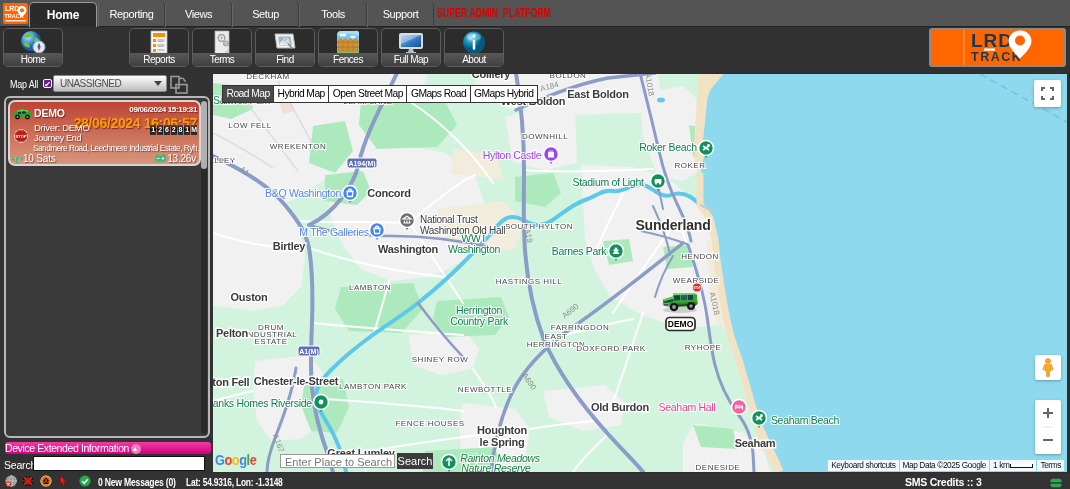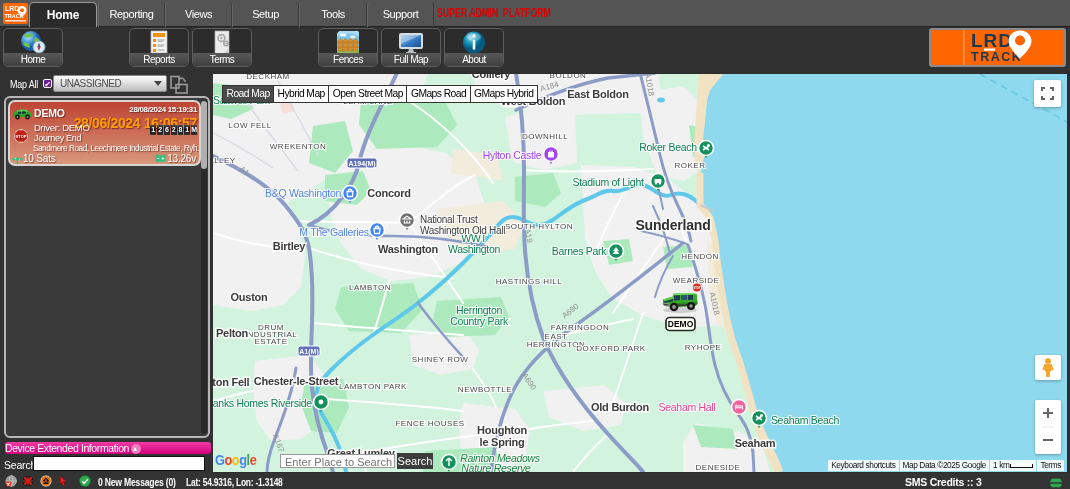--- a/index.html
+++ b/index.html
@@ -128,20 +128,30 @@
             <circle cx="14.5" cy="8" r="3.4"></circle>
             <circle cx="19" cy="13.5" r="2.2"></circle>
           </g>
         <g fill="#a8a8a8">
             <circle cx="14.5" cy="8" r="1.2"></circle>
             <circle cx="19" cy="13.5" r="0.9"></circle>
           </g>
       </svg>
         <div class="lbl">Terms</div>
       </div>
+    <div class="tbtn" style="left:255px">
+      <svg width="30" height="26" viewBox="0 0 30 26">
+        <path d="M5,4 L23,4 L25,18 L7,18 Z" fill="#f2f2f0" stroke="#b5b5b5" stroke-width="1"></path>
+        <path d="M8,6.5 L20.5,6.5 L22,15.5 L9.5,15.5 Z" fill="#9fb8c8"></path>
+        <path d="M10,13 L13,10 L15,12 L18,8.5 L20.5,15 L10,15 Z" fill="#e8eef2"></path>
+        <path d="M17,12 L22,18.5" stroke="#888" stroke-width="1.6"></path>
+        <circle cx="16" cy="11" r="2.6" fill="none" stroke="#d8d8d8" stroke-width="1.4"></circle>
+      </svg>
+        <div class="lbl">Find</div>
+      </div>
     <div class="tbtn" style="left:318px">
       <svg width="30" height="26" viewBox="0 0 30 26">
         <rect x="4" y="1" width="22" height="24" rx="5" fill="#7ec4e8"></rect>
         <path d="M4,6 C10,3 20,3 26,6 L26,2 A4,4 0 0,0 22,1 L8,1 A4,4 0 0,0 4,5 Z" fill="#a8dcf5"></path>
         <rect x="4" y="19" width="22" height="6" rx="3" fill="#8fb858"></rect>
           <ellipse cx="10" cy="5" rx="3.5" ry="1.6" fill="#e8f6fd"></ellipse>
           <ellipse cx="20" cy="7" rx="3" ry="1.4" fill="#dff2fc"></ellipse>
         <g fill="#d88f28" stroke="#a8671a" stroke-width="0.4">
           <path d="M5.5,10 L7.5,8.5 L9.5,10 L9.5,21 L5.5,21 Z M10.5,10 L12.5,8.5 L14.5,10 L14.5,21 L10.5,21 Z M15.5,10 L17.5,8.5 L19.5,10 L19.5,21 L15.5,21 Z M20.5,10 L22.5,8.5 L24.5,10 L24.5,21 L20.5,21 Z"></path>
         </g>
@@ -209,21 +219,21 @@
           <path d="M1,8 L2,5.5 L5,3.5 L10,2.5 L15,3 L17,5 L19.5,6 L20,8.5 L19,10 L2,10 Z" fill="#2ea52a"></path>
           <path d="M5,3.5 L10,2.5 L15,3 L16.5,4.8 L5.5,5.2 Z" fill="#57d84a"></path>
           <path d="M6,4.8 L9,4.4 L9,6.8 L6,7 Z" fill="#16323e"></path>
           <path d="M10,4.3 L13.5,4.3 L14,6.6 L10,6.7 Z" fill="#16323e"></path>
           <circle cx="5.5" cy="10" r="2.4" fill="#111"></circle>
             <circle cx="5.5" cy="10" r="1" fill="#999"></circle>
           <circle cx="15.5" cy="10" r="2.4" fill="#111"></circle>
             <circle cx="15.5" cy="10" r="1" fill="#999"></circle>
         </svg>
         <div class="nm">DEMO</div>
-        <div class="t1">28/08/2024 15:19:31</div>
+        <div class="t1">09/06/2024 15:19:31</div>
         <div class="t2">28/06/2024 16:06:57</div>
         <div class="drv">Driver: DEMO</div>
         <div id="odo">
             <span>1</span>
             <span>2</span>
             <span>6</span>
             <span>2</span>
             <span>8</span>
             <span>1</span>
             <span>M</span>

